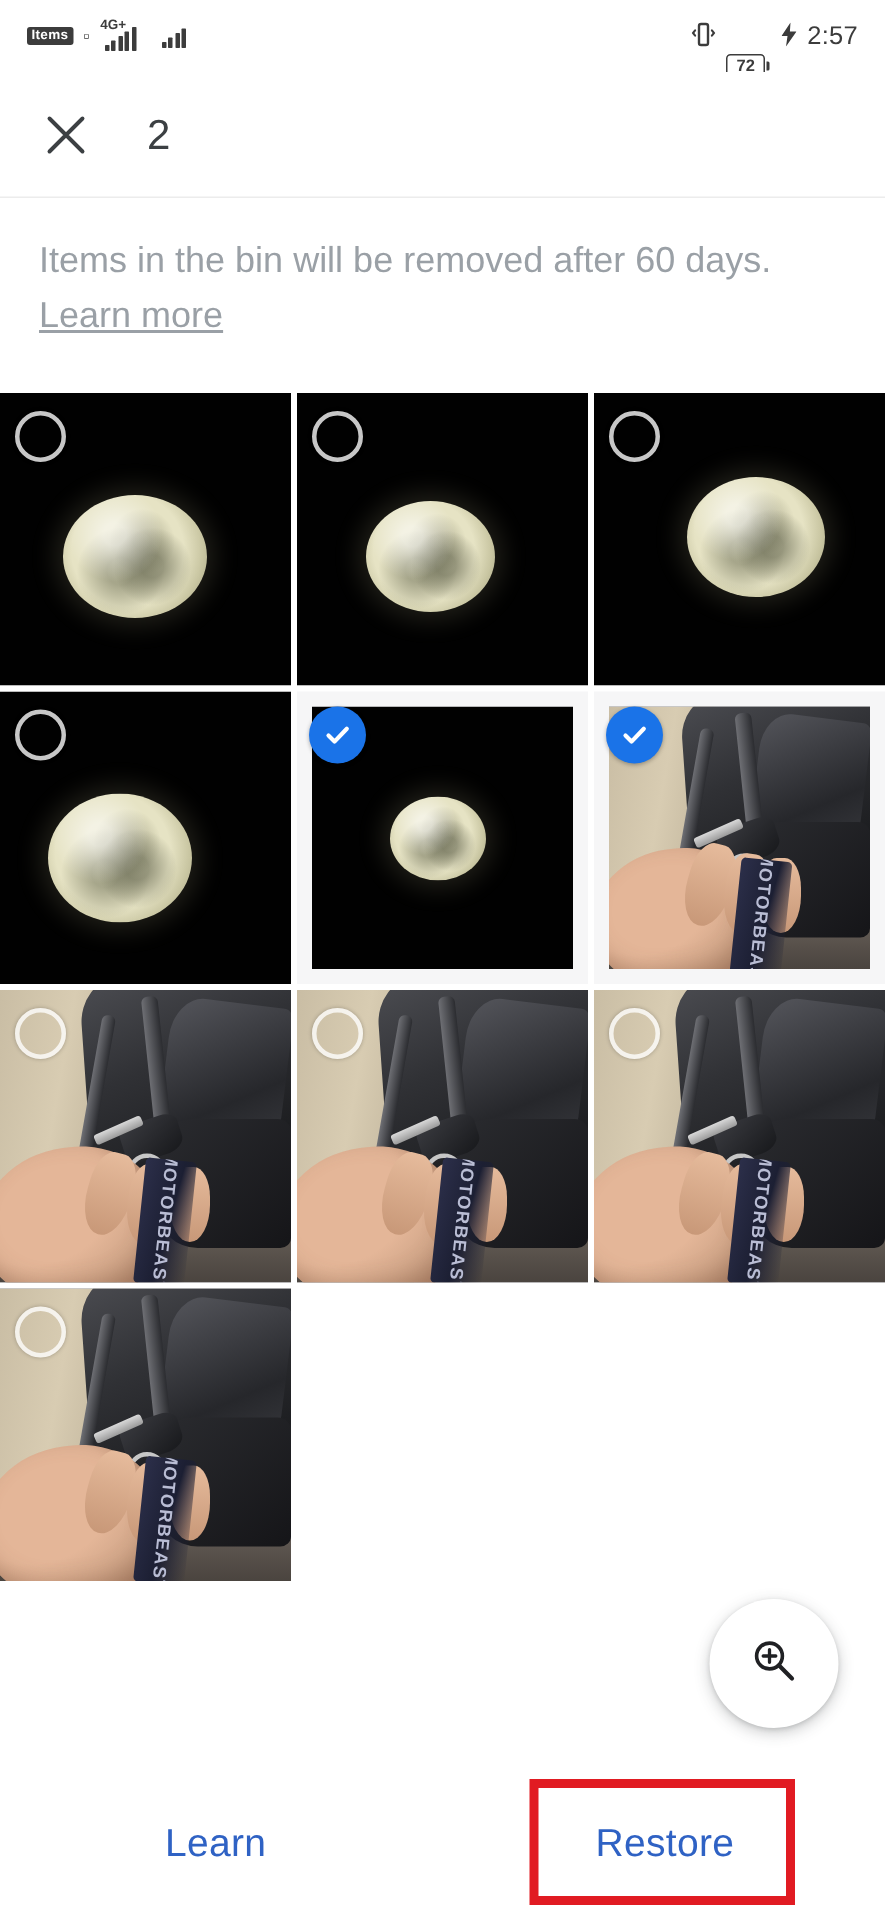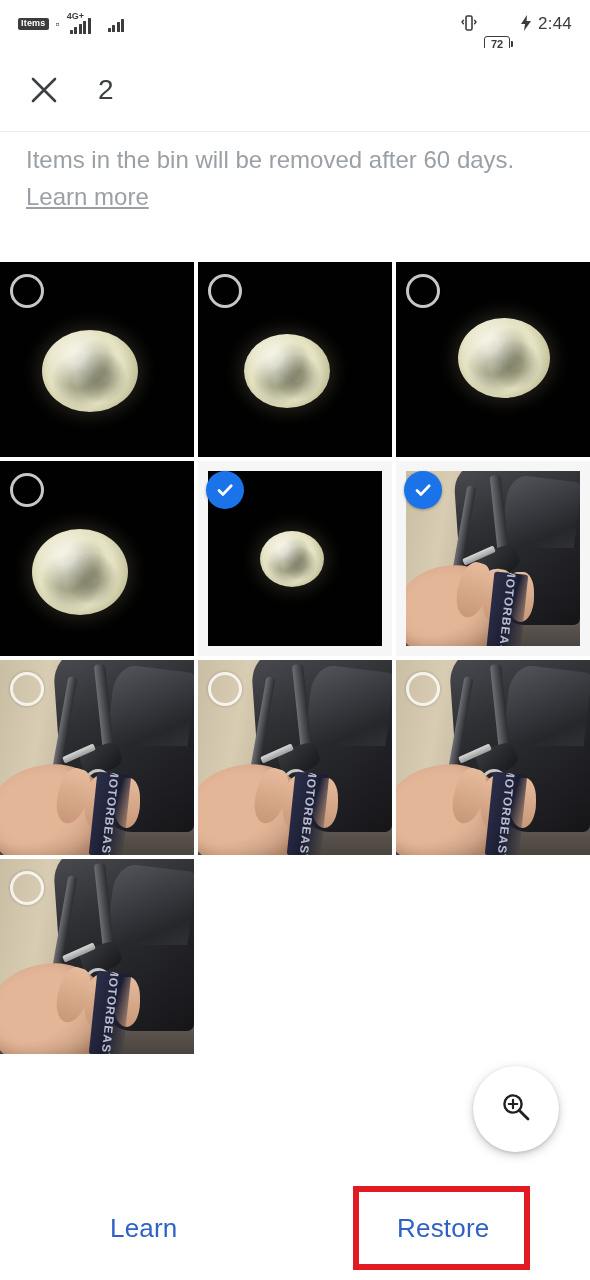--- a/index.html
+++ b/index.html
@@ -68,21 +68,21 @@
     cursor:pointer;
   }
   .close-btn svg { display:block; }
   .sel-count {
     font-size:28px; color:#3c4043; margin-left:26px; line-height:1;
   }
 
   
   .banner {
     position:absolute; top:133px; left:0; width:590px;
-    padding:8px 26px 0 26px;
+    padding:22px 26px 0 26px;
   }
   .banner-text {
     font-size:24px; line-height:37px; color:#9aa0a6;
   }
   .banner-link { color:#9aa0a6; text-decoration:underline; cursor:pointer; }
 
   
   .grid {
     position:absolute; top:262px; left:0; width:590px;
     display:grid; grid-template-columns:repeat(3, 194px);
@@ -267,21 +267,21 @@
       </span>
       <span class="battery">
         <span class="battery-body">72</span>
         <span class="battery-cap"></span>
       </span>
       <span class="bolt">
         <svg width="10" height="16" viewBox="0 0 10 16" aria-hidden="true">
           <path d="M6 0 L0 9 H4 L3 16 L10 6 H5.6 Z" fill="#3c3c3c"></path>
         </svg>
       </span>
-      <span class="clock">2:44</span>
+      <span class="clock">2:57</span>
     </div>
   </div>
 
   <div class="appbar">
     <div class="close-btn">
       <svg width="32" height="32" viewBox="0 0 32 32" aria-hidden="true">
         <path d="M5 5 L27 27 M27 5 L5 27" stroke="#3c4043" stroke-width="2.6" stroke-linecap="round"></path>
       </svg>
     </div>
     <div class="sel-count">2</div>

